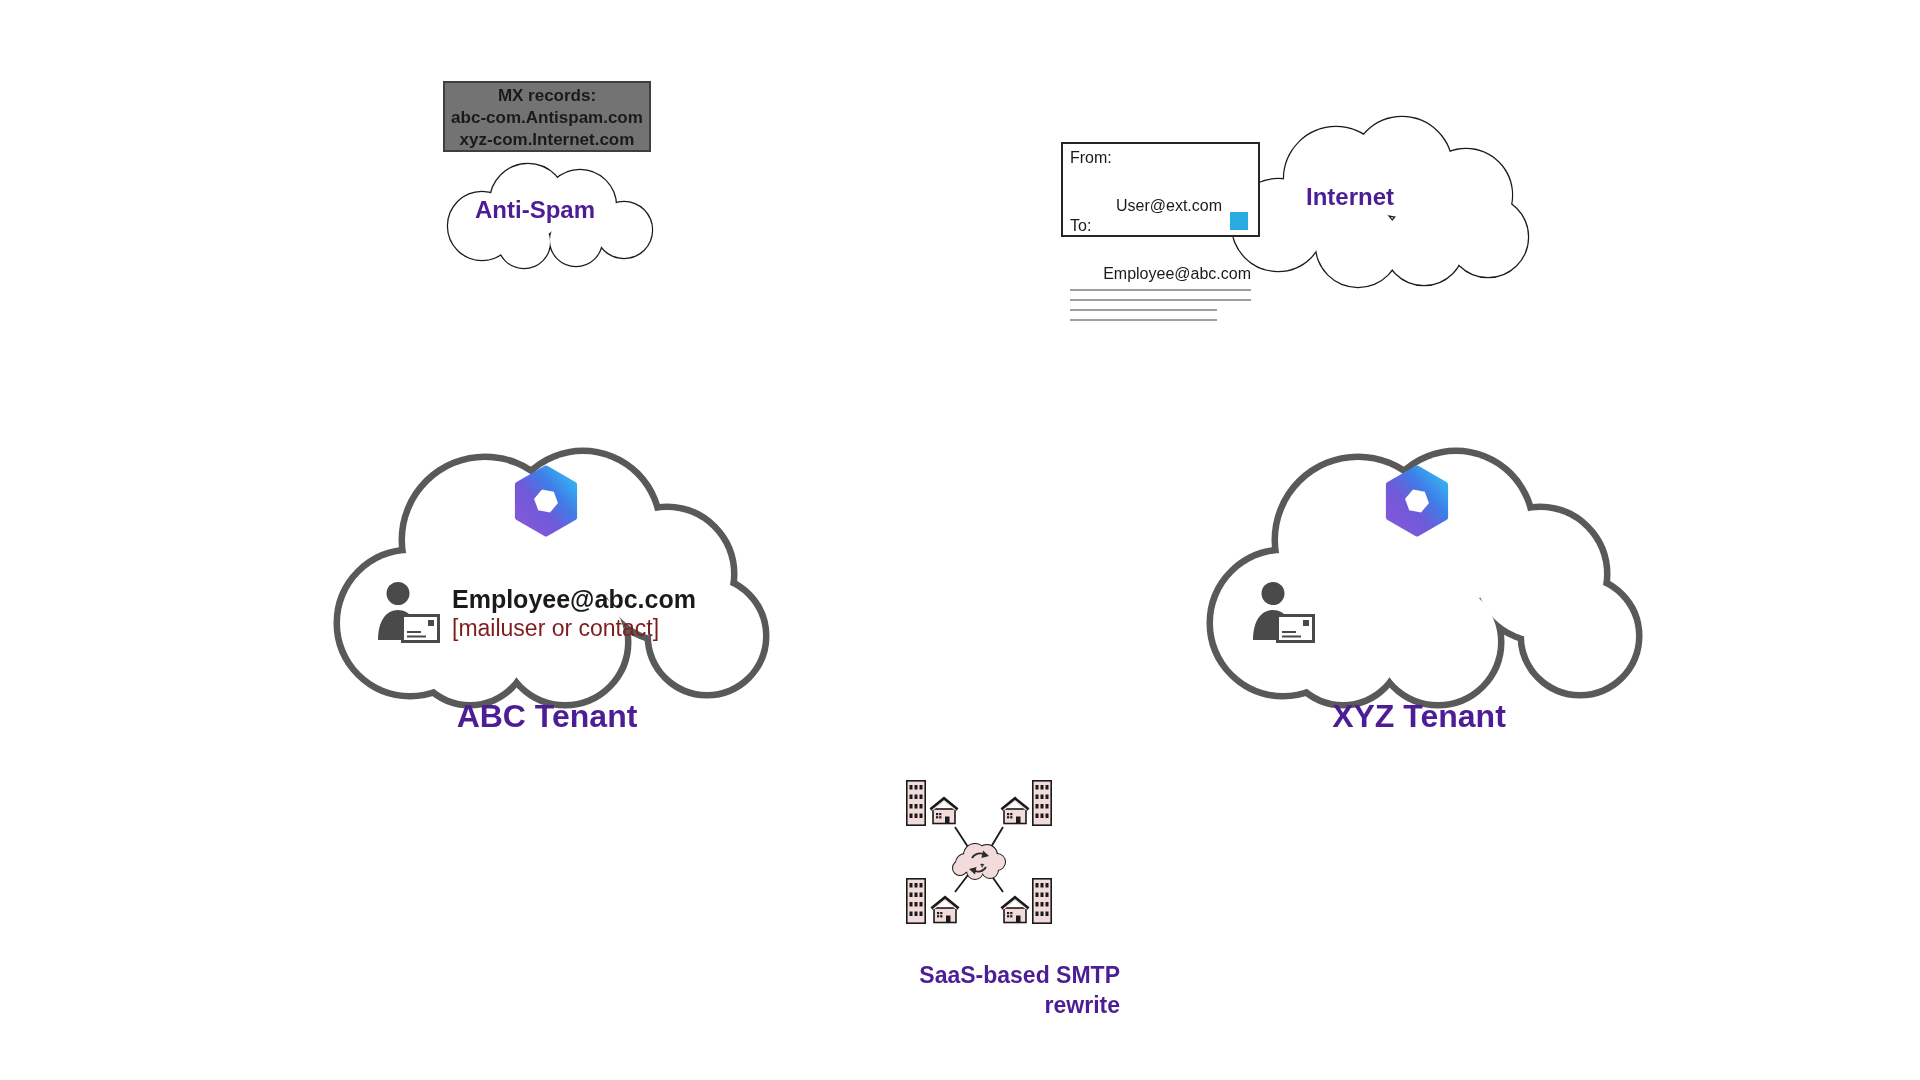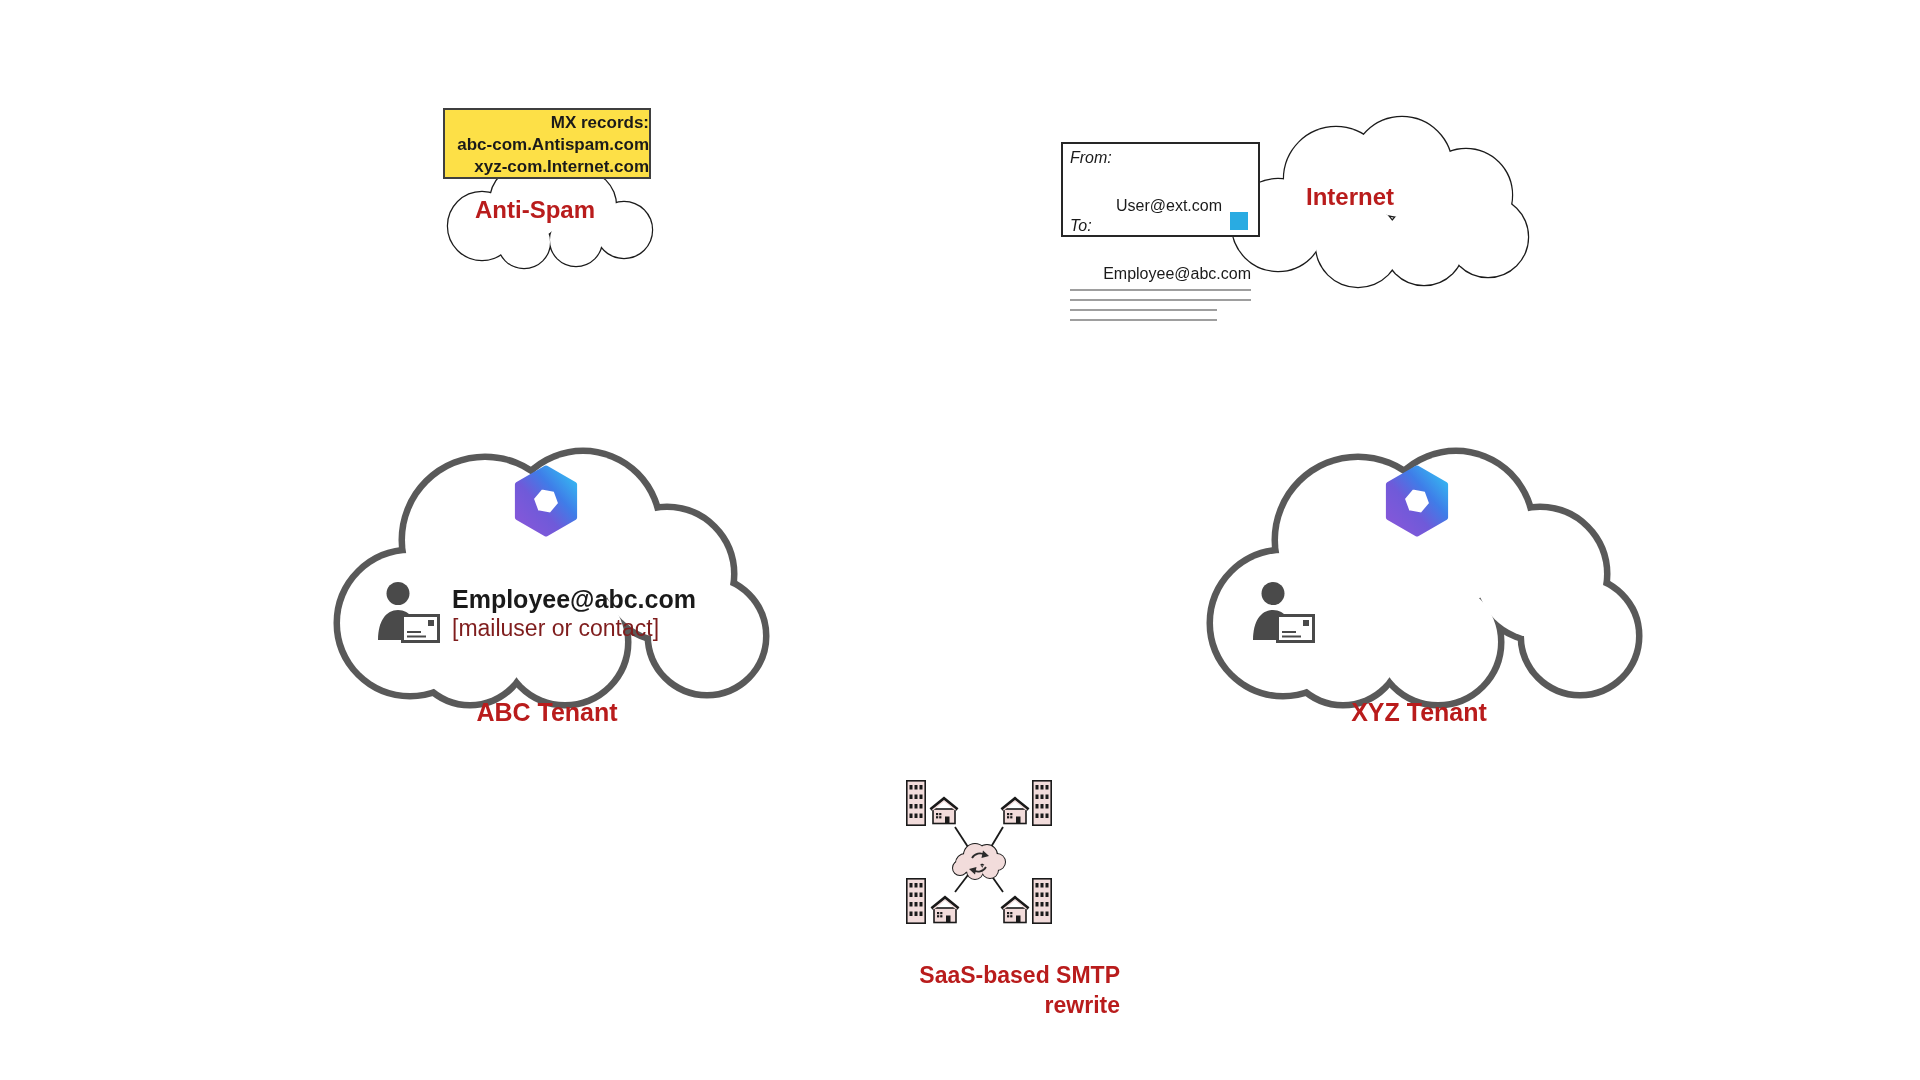--- a/index.html
+++ b/index.html
@@ -1,37 +1,37 @@
 <!DOCTYPE html>
 <html><head>
 <meta charset="utf-8">
 <style>
   html,body{margin:0;padding:0;background:#fff;}
   #canvas{
     position:relative;width:1920px;height:1080px;background:#ffffff;overflow:hidden;
     font-family:"Liberation Sans", sans-serif;color:#1a1a1a;
   }
   .abs{position:absolute;}
-  .lbl{font-weight:700;text-align:center;color:#b91c1c;}
+  .lbl{font-weight:700;text-align:center;color:#4c1d95;}
   .cloud-label-sm{font-size:24px;}
-  .tenant-label{font-size:25px;}
+  .tenant-label{font-size:32px;}
   
   .mx-box{
     left:443px;top:81px;width:208px;height:71px;box-sizing:border-box;
-    background:#fde047;border:2px solid #3f3f3f;
-    font-size:17px;font-weight:700;line-height:22px;text-align:right;padding-top:2px;margin-top:27px;
+    background:#737373;border:2px solid #3f3f3f;
+    font-size:17px;font-weight:700;line-height:22px;text-align:center;padding-top:2px;
   }
   
   .email-card{
     left:1061px;top:142px;width:199px;height:95px;box-sizing:border-box;
     background:#ffffff;border:2px solid #262626;z-index:5;
     font-size:16px;line-height:20px;padding:4px 7px;
   }
   .email-row{display:flex;}
-  .email-row .k{width:46px;font-weight:400;font-style:italic;}
+  .email-row .k{width:46px;font-weight:400;}
   .email-row .v{font-weight:400;margin-top:48px;}
   .email-lines{margin-top:5px;}
   .eline{height:2px;background:#9e9e9e;margin-bottom:8px;}
   .eline.w1{width:100%;}
   .eline.w2{width:81%;}
   .blue-sq{position:absolute;right:10px;bottom:5px;width:18px;height:18px;}
   
   .user-line1{font-size:25px;font-weight:700;line-height:30px;}
   .user-line2{font-size:23px;font-weight:400;line-height:29px;color:#7f1d1d;}
   .saas-label{font-size:23px;line-height:30px;text-align:right;}

